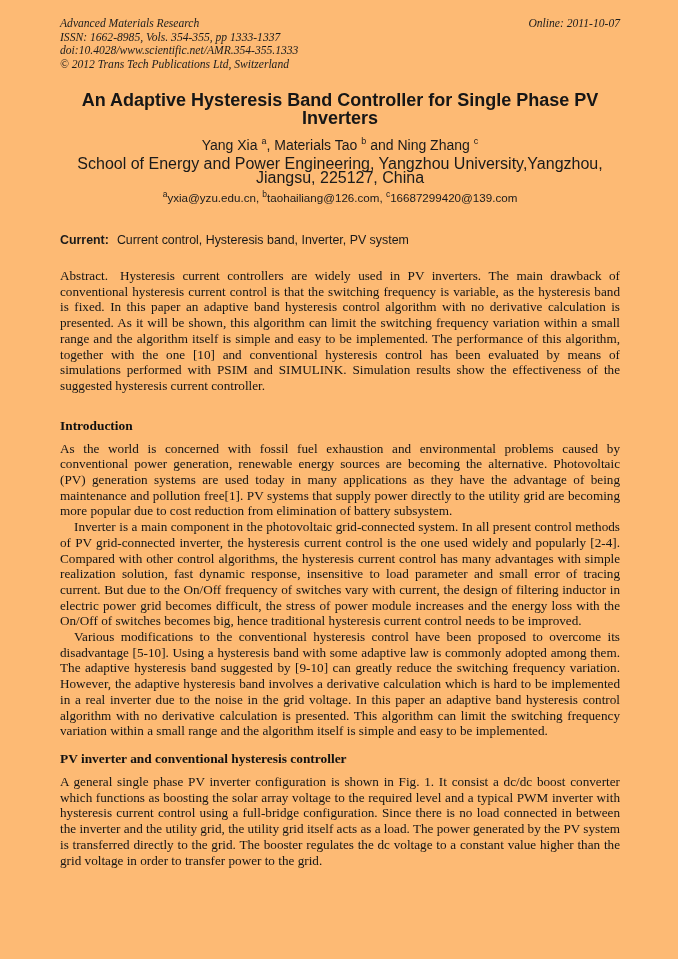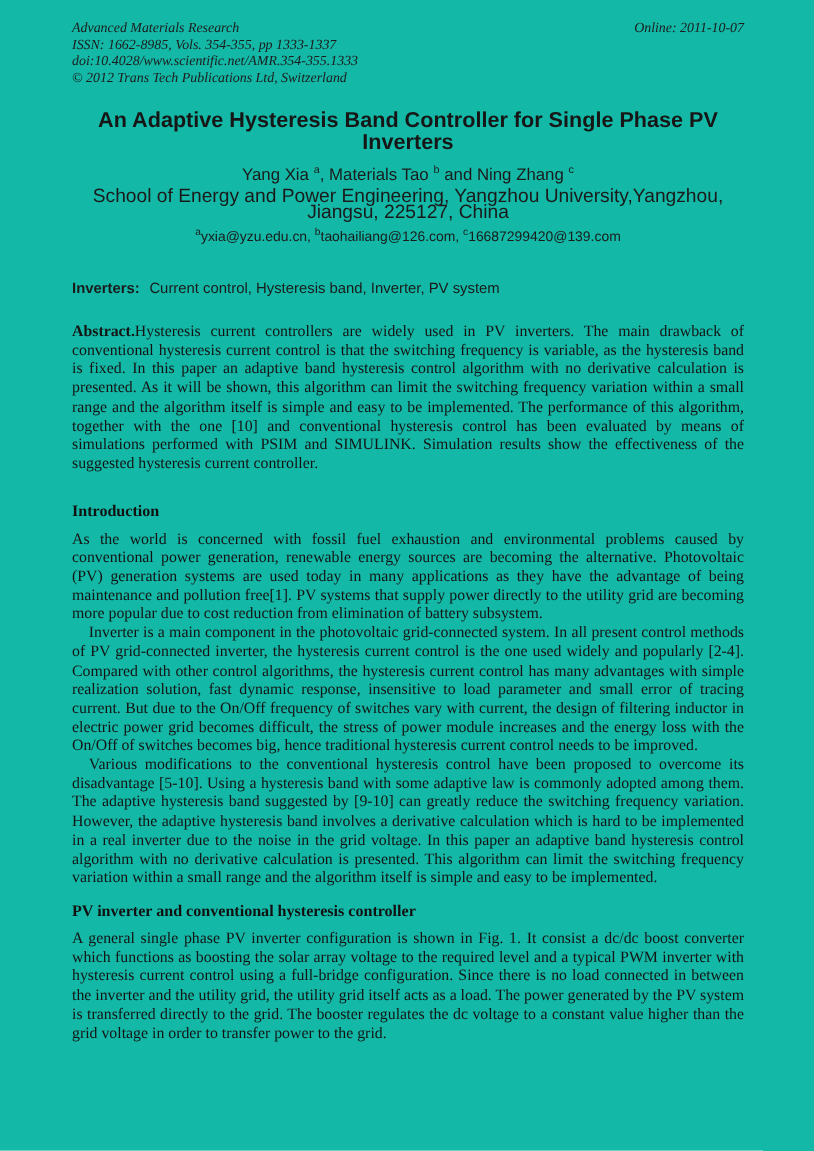--- a/index.html
+++ b/index.html
@@ -4,21 +4,21 @@
 <style>
   html, body {
     margin: 0;
     padding: 0;
     background: #ffffff;
   }
   .page {
     position: relative;
     width: 678px;
     height: 959px;
-    background: #14b8a6;
+    background: #fdba74;
     box-sizing: border-box;
     padding: 17px 58px 0 60px;
     overflow: hidden;
     color: #1a1a1a;
   }
   
   .pub-header {
     display: flex;
     justify-content: space-between;
     align-items: flex-start;
@@ -86,22 +86,22 @@
   .body-text {
     margin: 0;
     font-family: "Liberation Serif", "DejaVu Serif", serif;
     font-size: 13.2px;
     line-height: 15.7px;
     text-align: justify;
     color: #141414;
   }
   .abstract { margin-top: 20px; }
   .run-in {
-    font-weight: bold;
-    margin-right: 0;
+    font-weight: normal;
+    margin-right: 12px;
   }
   .indent { text-indent: 14px; }
   .section-heading {
     margin: 24px 0 7px 0;
     font-family: "Liberation Serif", "DejaVu Serif", serif;
     font-weight: bold;
     font-size: 13.4px;
     line-height: 16px;
     color: #111;
   }
@@ -128,21 +128,21 @@
     <span>Yang Xia</span><sup>a</sup><span>, </span><span>Materials Tao</span><sup>b</sup><span> and </span><span>Ning Zhang</span><sup>c</sup>
   </div>
 
   <div class="affiliation">School of Energy and Power Engineering, Yangzhou University,Yangzhou, Jiangsu, 225127, China</div>
 
   <div class="emails">
     <sup>a</sup><span>yxia@yzu.edu.cn</span><span>, </span><sup>b</sup><span>taohailiang@126.com</span><span>, </span><sup>c</sup><span>16687299420@139.com</span>
   </div>
 
   <p class="keywords">
-    <span class="kw-label">Inverters:</span><span>Current control, Hysteresis band, Inverter, PV system</span>
+    <span class="kw-label">Current:</span><span>Current control, Hysteresis band, Inverter, PV system</span>
   </p>
 
   <p class="body-text abstract">
     <span class="run-in">Abstract.</span><span>Hysteresis current controllers are widely used in PV inverters. The main drawback of conventional hysteresis current control is that the switching frequency is variable, as the hysteresis band is fixed. In this paper an adaptive band hysteresis control algorithm with no derivative calculation is presented. As it will be shown, this algorithm can limit the switching frequency variation within a small range and the algorithm itself is simple and easy to be implemented. The performance of this algorithm, together with the one [10] and conventional hysteresis control has been evaluated by means of simulations performed with PSIM and SIMULINK. Simulation results show the effectiveness of the suggested hysteresis current controller.</span>
   </p>
 
   <h2 class="section-heading">Introduction</h2>
   <p class="body-text">As the world is concerned with fossil fuel exhaustion and environmental problems caused by conventional power generation, renewable energy sources are becoming the alternative. Photovoltaic (PV) generation systems are used today in many applications as they have the advantage of being maintenance and pollution free[1]. PV systems that supply power directly to the utility grid are becoming more popular due to cost reduction from elimination of battery subsystem.</p>
   <p class="body-text indent">Inverter is a main component in the photovoltaic grid-connected system. In all present control methods of PV grid-connected inverter, the hysteresis current control is the one used widely and popularly [2-4]. Compared with other control algorithms, the hysteresis current control has many advantages with simple realization solution, fast dynamic response, insensitive to load parameter and small error of tracing current. But due to the On/Off frequency of switches vary with current, the design of filtering inductor in electric power grid becomes difficult, the stress of power module increases and the energy loss with the On/Off of switches becomes big, hence traditional hysteresis current control needs to be improved.</p>
   <p class="body-text indent">Various modifications to the conventional hysteresis control have been proposed to overcome its disadvantage [5-10]. Using a hysteresis band with some adaptive law is commonly adopted among them. The adaptive hysteresis band suggested by [9-10] can greatly reduce the switching frequency variation. However, the adaptive hysteresis band involves a derivative calculation which is hard to be implemented in a real inverter due to the noise in the grid voltage. In this paper an adaptive band hysteresis control algorithm with no derivative calculation is presented. This algorithm can limit the switching frequency variation within a small range and the algorithm itself is simple and easy to be implemented.</p>

